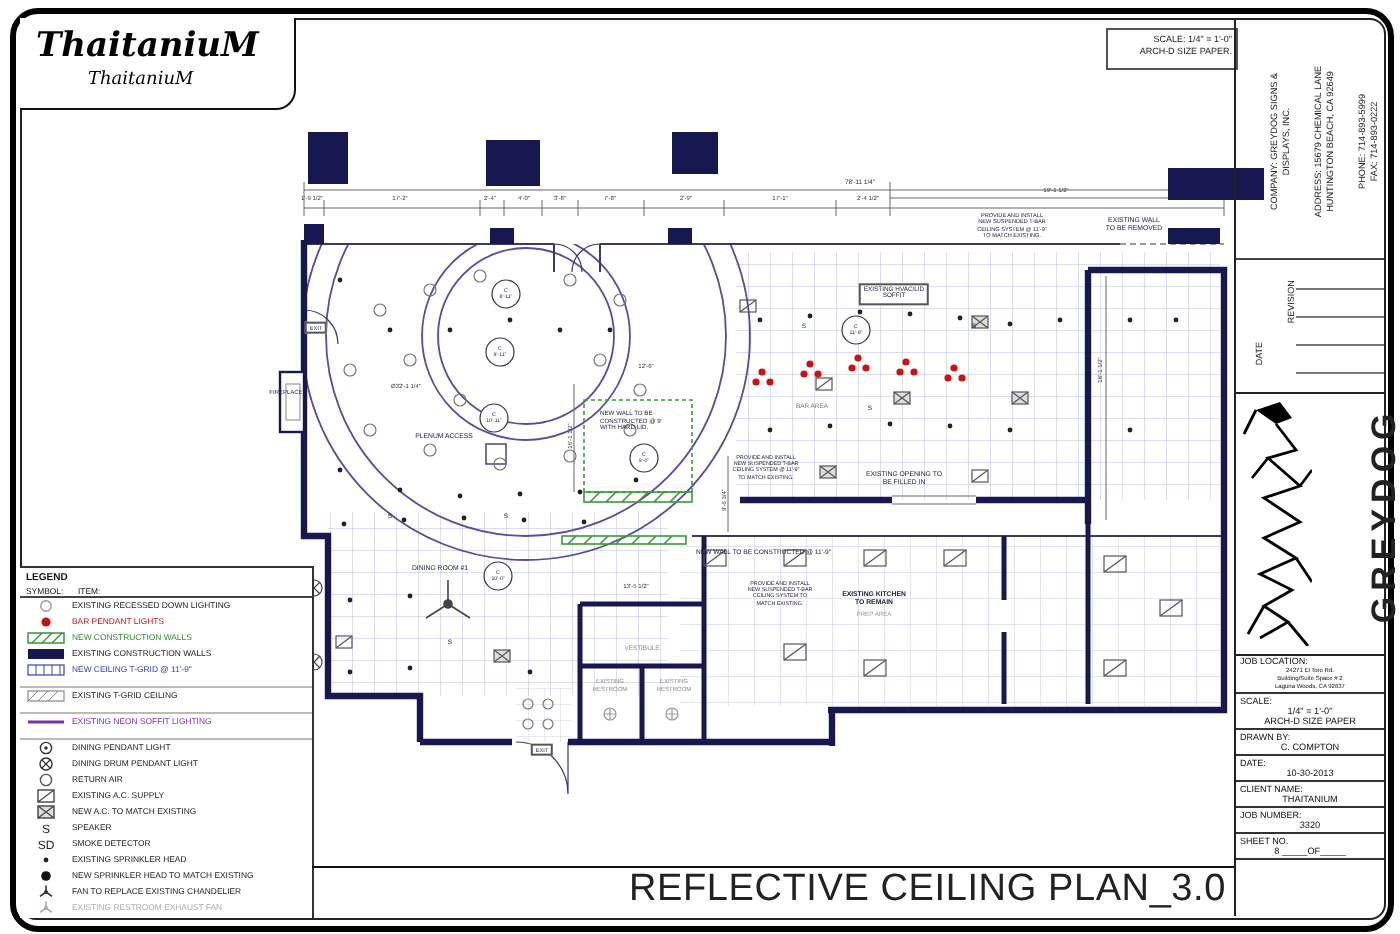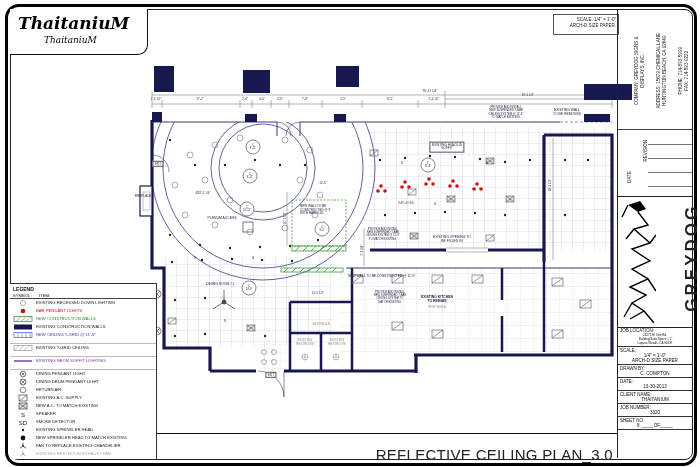--- a/index.html
+++ b/index.html
@@ -41,22 +41,22 @@
   .legend-row{display:flex;align-items:center;height:8px;}
   .legend-row .sym{width:26px;display:flex;justify-content:center;align-items:center;}
   .legend-row .lbl{flex:1;font-size:4.2px;line-height:1;}
   .legend-gap{margin-top:4px;border-top:0.5px solid #bbb;}
   
   #annotations{left:0;top:0;width:700px;height:467px;pointer-events:none;}
   .ann{position:absolute;line-height:1.2;text-align:center;white-space:nowrap;color:#1c1c3c;}
   .ann.boxed{border:0.5px solid #555;background:#fff;padding:0.5px 1.5px;}
   
   #title-bar{left:156px;top:433px;width:461px;height:25px;border-top:1.5px solid #111;
-        text-align:right;padding-right:4px;font-size:15px;letter-spacing:0.3px;color:#222;
-        padding-top:12px;box-sizing:border-box;}
+        text-align:right;padding-right:4px;font-size:19px;letter-spacing:0.3px;color:#222;
+        padding-top:0;box-sizing:border-box;}
 </style>
 </head>
 <body>
 
 <div id="sheet">
   <div class="abs" id="outer-border"></div>
   <div class="abs" id="inner-border"></div>
 
   <svg class="abs" id="plan-svg" width="700" height="467" viewBox="0 0 700 467" style="left:0;top:0;">
     <defs>

